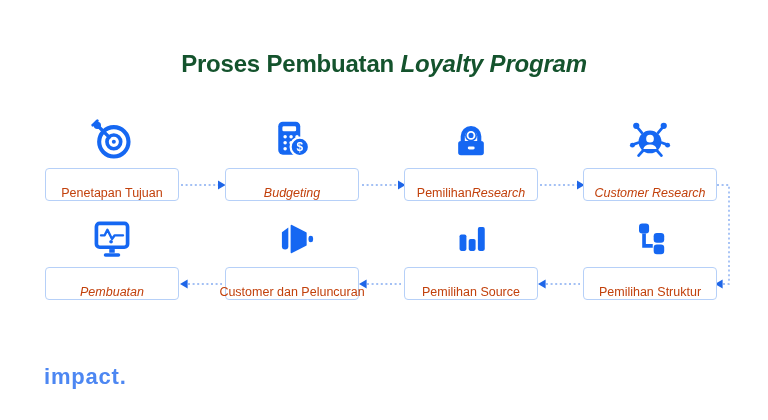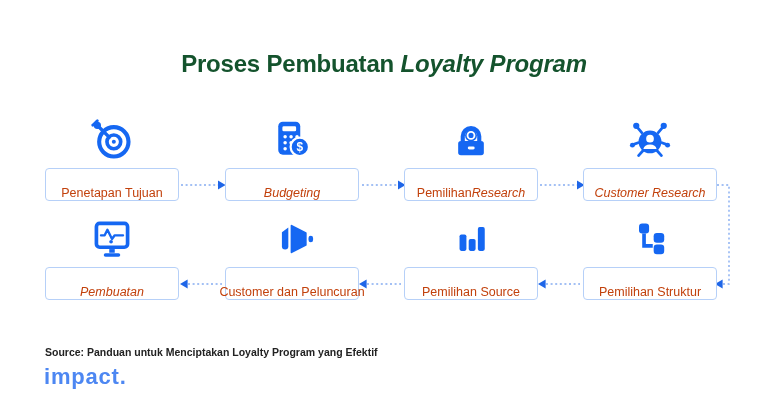--- a/index.html
+++ b/index.html
@@ -192,16 +192,15 @@
         <rect x="21" y="35" width="6" height="4" fill="#1567f2"></rect>
         <rect x="15" y="39.5" width="18" height="3.8" rx="1.9" fill="#1567f2"></rect>
       </svg>
     </div>
     <div class="node-box">
         <span></span>
         <em>Pembuatan</em>
       </div>
   </div>
 
-  <div class="source-note">Source: Panduan untuk Menciptakan Loyalty Program yang Efektif</div>
   <div class="impact-logo">impact.</div>
 
 </div>
 
 </body></html>

